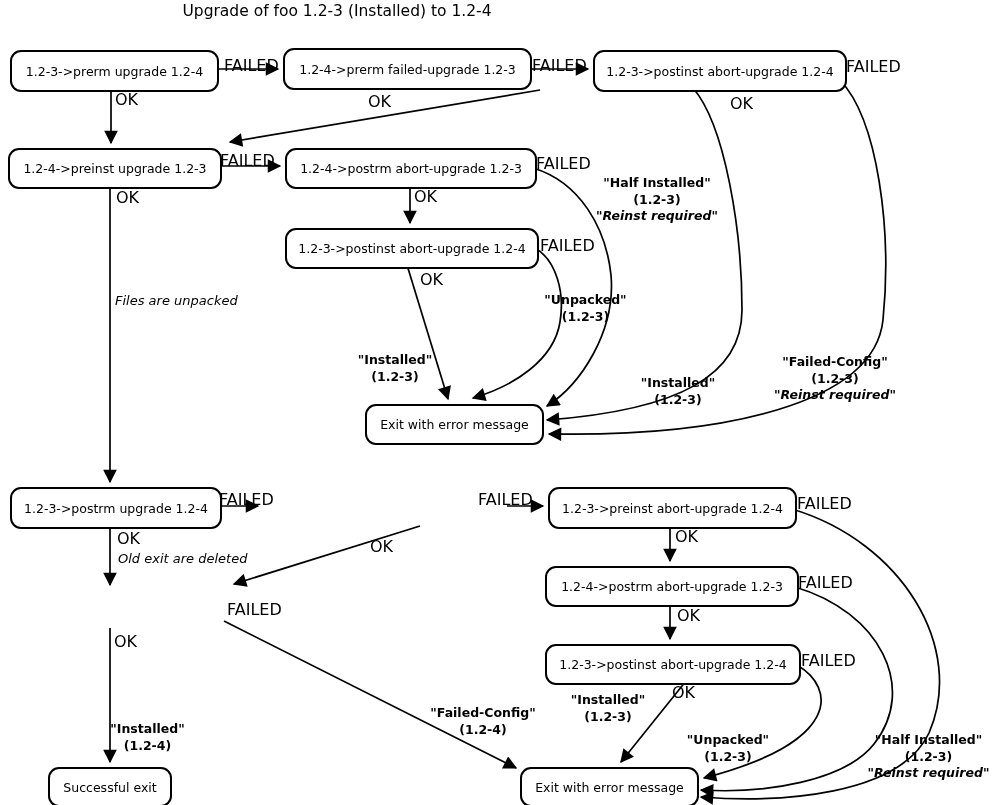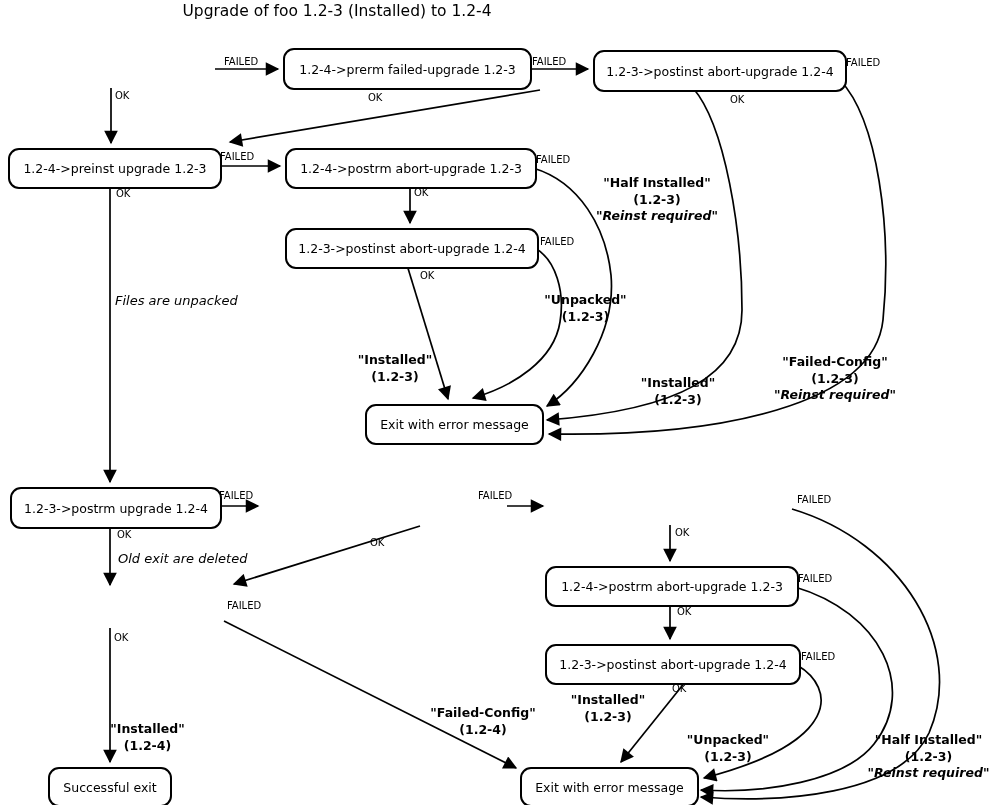--- a/index.html
+++ b/index.html
@@ -2,21 +2,21 @@
 <html><head>
 <meta charset="utf-8">
 <style>
   html,body{margin:0;padding:0;background:#fff;}
   body{width:998px;height:805px;position:relative;font-family:"DejaVu Sans",sans-serif;color:#000;overflow:hidden;}
   #canvas{position:relative;width:998px;height:805px;background:#fff;border-radius:10px;}
   #edges{position:absolute;left:0;top:0;}
   .title{position:absolute;left:137px;top:2px;width:400px;text-align:center;font-size:15.5px;}
   .node{position:absolute;border:2px solid #000;border-radius:11px;background:#fff;
         display:flex;align-items:center;justify-content:center;font-size:12.5px;white-space:nowrap;}
-  .elab{position:absolute;font-size:10px;white-space:nowrap;}
+  .elab{position:absolute;font-size:16px;white-space:nowrap;}
   .state{position:absolute;font-weight:bold;font-size:12.5px;text-align:center;line-height:16.5px;white-space:nowrap;}
   .state .note{font-style:italic;}
   .ann{position:absolute;font-style:italic;font-size:13px;white-space:nowrap;}
   svg path{stroke:#000;stroke-width:1.7;fill:none;}
 </style>
 </head>
 <body>
 
 <div id="canvas">
 
@@ -47,40 +47,46 @@
     <path d="M670,603 L670,639" marker-end="url(#arr)"></path>
     <path d="M795,587 C880,612 918,688 874,744 C845,781 765,794 701,790" marker-end="url(#arr)"></path>
     <path d="M686,681 L621,762" marker-end="url(#arr)"></path>
     <path d="M797,665 C836,688 842,742 704,778" marker-end="url(#arr)"></path>
     <path d="M110,628 L110,762" marker-end="url(#arr)"></path>
     <path d="M224,621 L516,768" marker-end="url(#arr)"></path>
   </svg>
 
   <div class="title">Upgrade of foo 1.2-3 (Installed) to 1.2-4</div>
 
+  <div class="node" style="left:10px;top:50px;width:205px;height:38px">
+      <span>1.2-3-&gt;prerm upgrade 1.2-4</span>
+    </div>
   <div class="node" style="left:283px;top:48px;width:245px;height:38px">
       <span>1.2-4-&gt;prerm failed-upgrade 1.2-3</span>
     </div>
   <div class="node" style="left:593px;top:50px;width:250px;height:38px">
       <span>1.2-3-&gt;postinst abort-upgrade 1.2-4</span>
     </div>
   <div class="node" style="left:8px;top:148px;width:210px;height:37px">
       <span>1.2-4-&gt;preinst upgrade 1.2-3</span>
     </div>
   <div class="node" style="left:285px;top:148px;width:248px;height:37px">
       <span>1.2-4-&gt;postrm abort-upgrade 1.2-3</span>
     </div>
   <div class="node" style="left:285px;top:228px;width:250px;height:37px">
       <span>1.2-3-&gt;postinst abort-upgrade 1.2-4</span>
     </div>
   <div class="node" style="left:365px;top:404px;width:175px;height:37px">
       <span>Exit with error message</span>
     </div>
   <div class="node" style="left:10px;top:487px;width:208px;height:38px">
       <span>1.2-3-&gt;postrm upgrade 1.2-4</span>
+    </div>
+  <div class="node" style="left:548px;top:487px;width:245px;height:38px">
+      <span>1.2-3-&gt;preinst abort-upgrade 1.2-4</span>
     </div>
   <div class="node" style="left:545px;top:566px;width:250px;height:37px">
       <span>1.2-4-&gt;postrm abort-upgrade 1.2-3</span>
     </div>
   <div class="node" style="left:545px;top:644px;width:252px;height:37px">
       <span>1.2-3-&gt;postinst abort-upgrade 1.2-4</span>
     </div>
   <div class="node" style="left:48px;top:767px;width:120px;height:36px">
       <span>Successful exit</span>
     </div>

